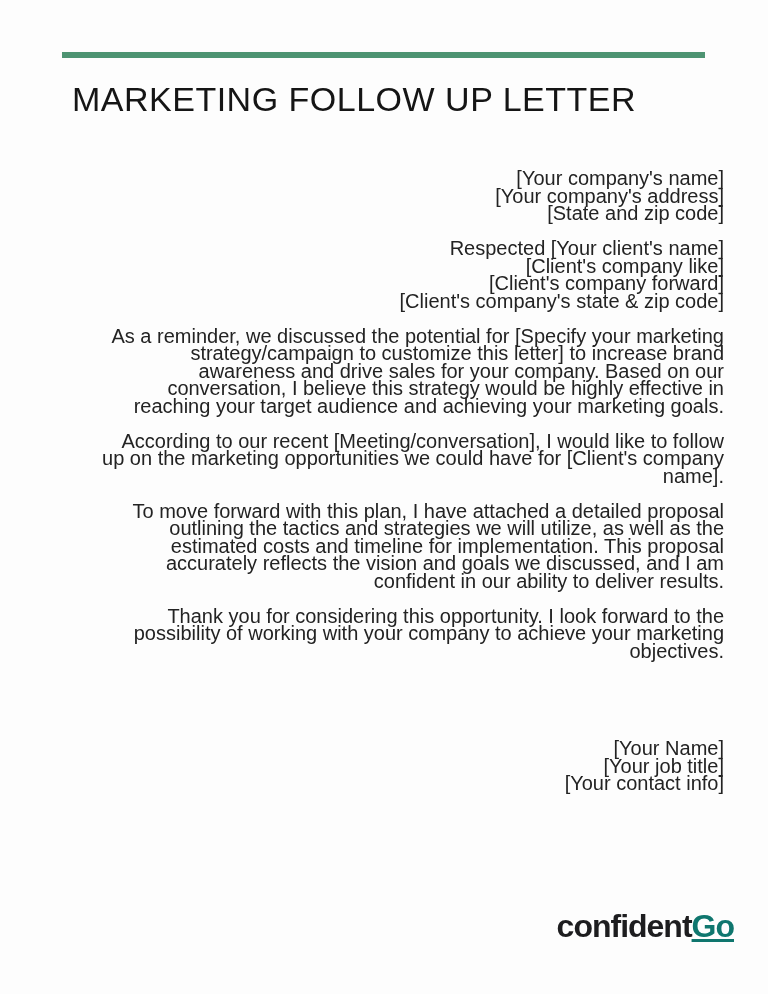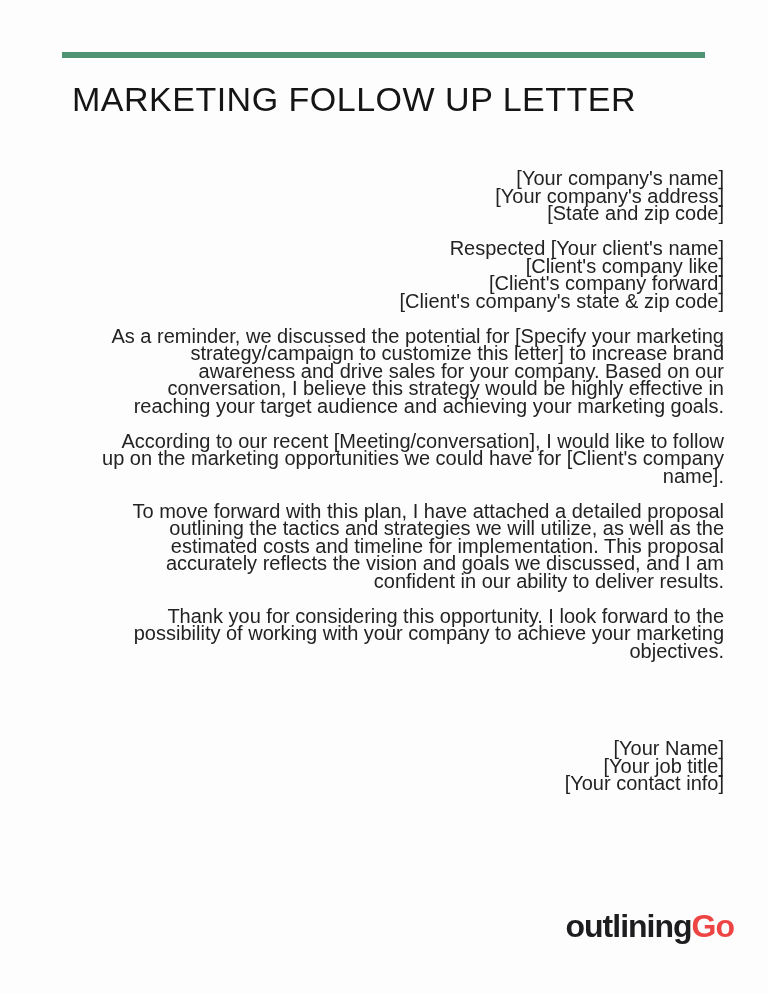--- a/index.html
+++ b/index.html
@@ -55,21 +55,21 @@
   .logo {
     position: absolute;
     right: 34px;
     top: 908px;
     font-size: 32px;
     font-weight: 700;
     letter-spacing: -1px;
     white-space: nowrap;
   }
   .logo .logo-dark { color: #1d1d1f; }
-  .logo .logo-green { color: #ef4444; }
+  .logo .logo-green { color: #0f766e; text-decoration: underline; }
 </style>
 </head>
 <body>
 
 <div class="page">
 
   <div class="top-rule"></div>
 
   <h1 class="title">MARKETING FOLLOW UP LETTER</h1>
 
@@ -98,16 +98,16 @@
 
     <div class="block signature">
       <div>[Your Name]</div>
       <div>[Your job title]</div>
       <div>[Your contact info]</div>
     </div>
 
   </div>
 
   <div class="logo">
-    <span class="logo-dark">outlining</span><span class="logo-green">Go</span>
+    <span class="logo-dark">confident</span><span class="logo-green">Go</span>
   </div>
 
 </div>
 
 </body></html>

